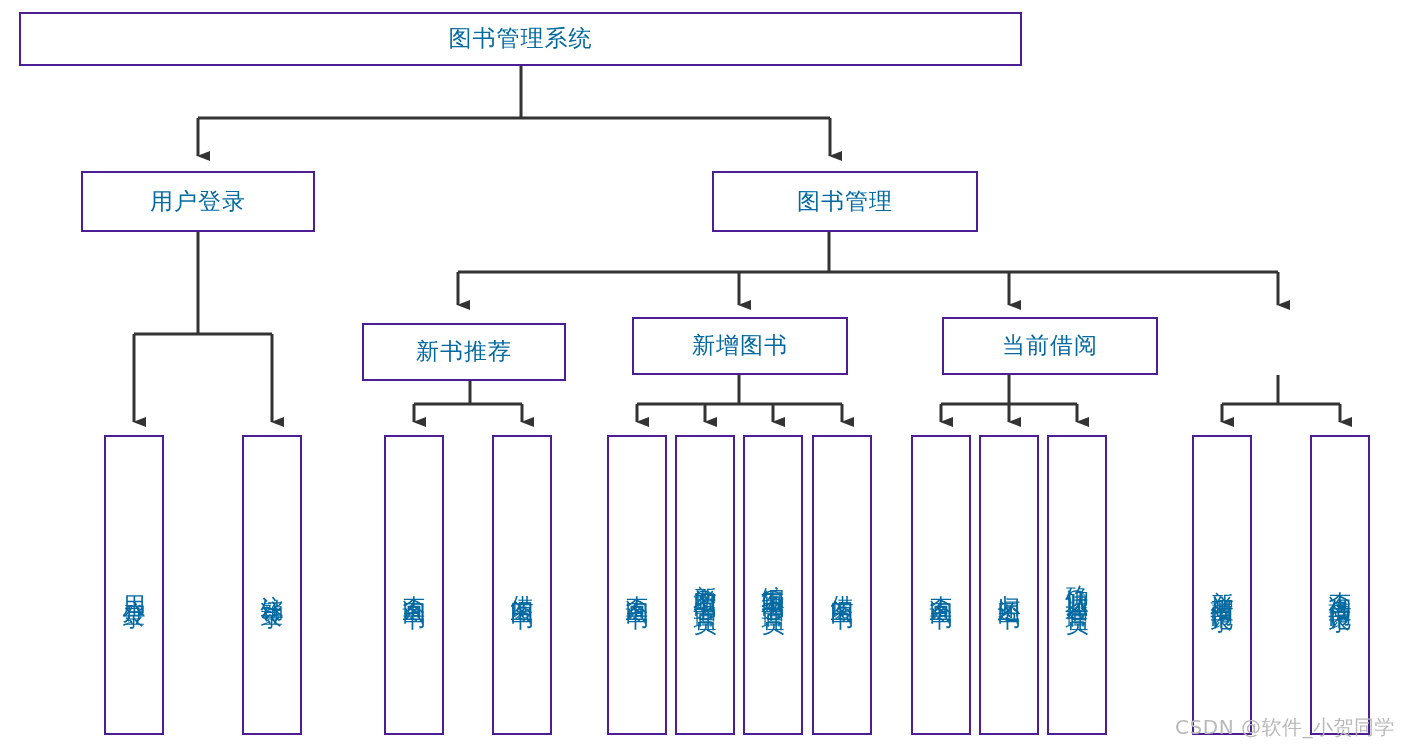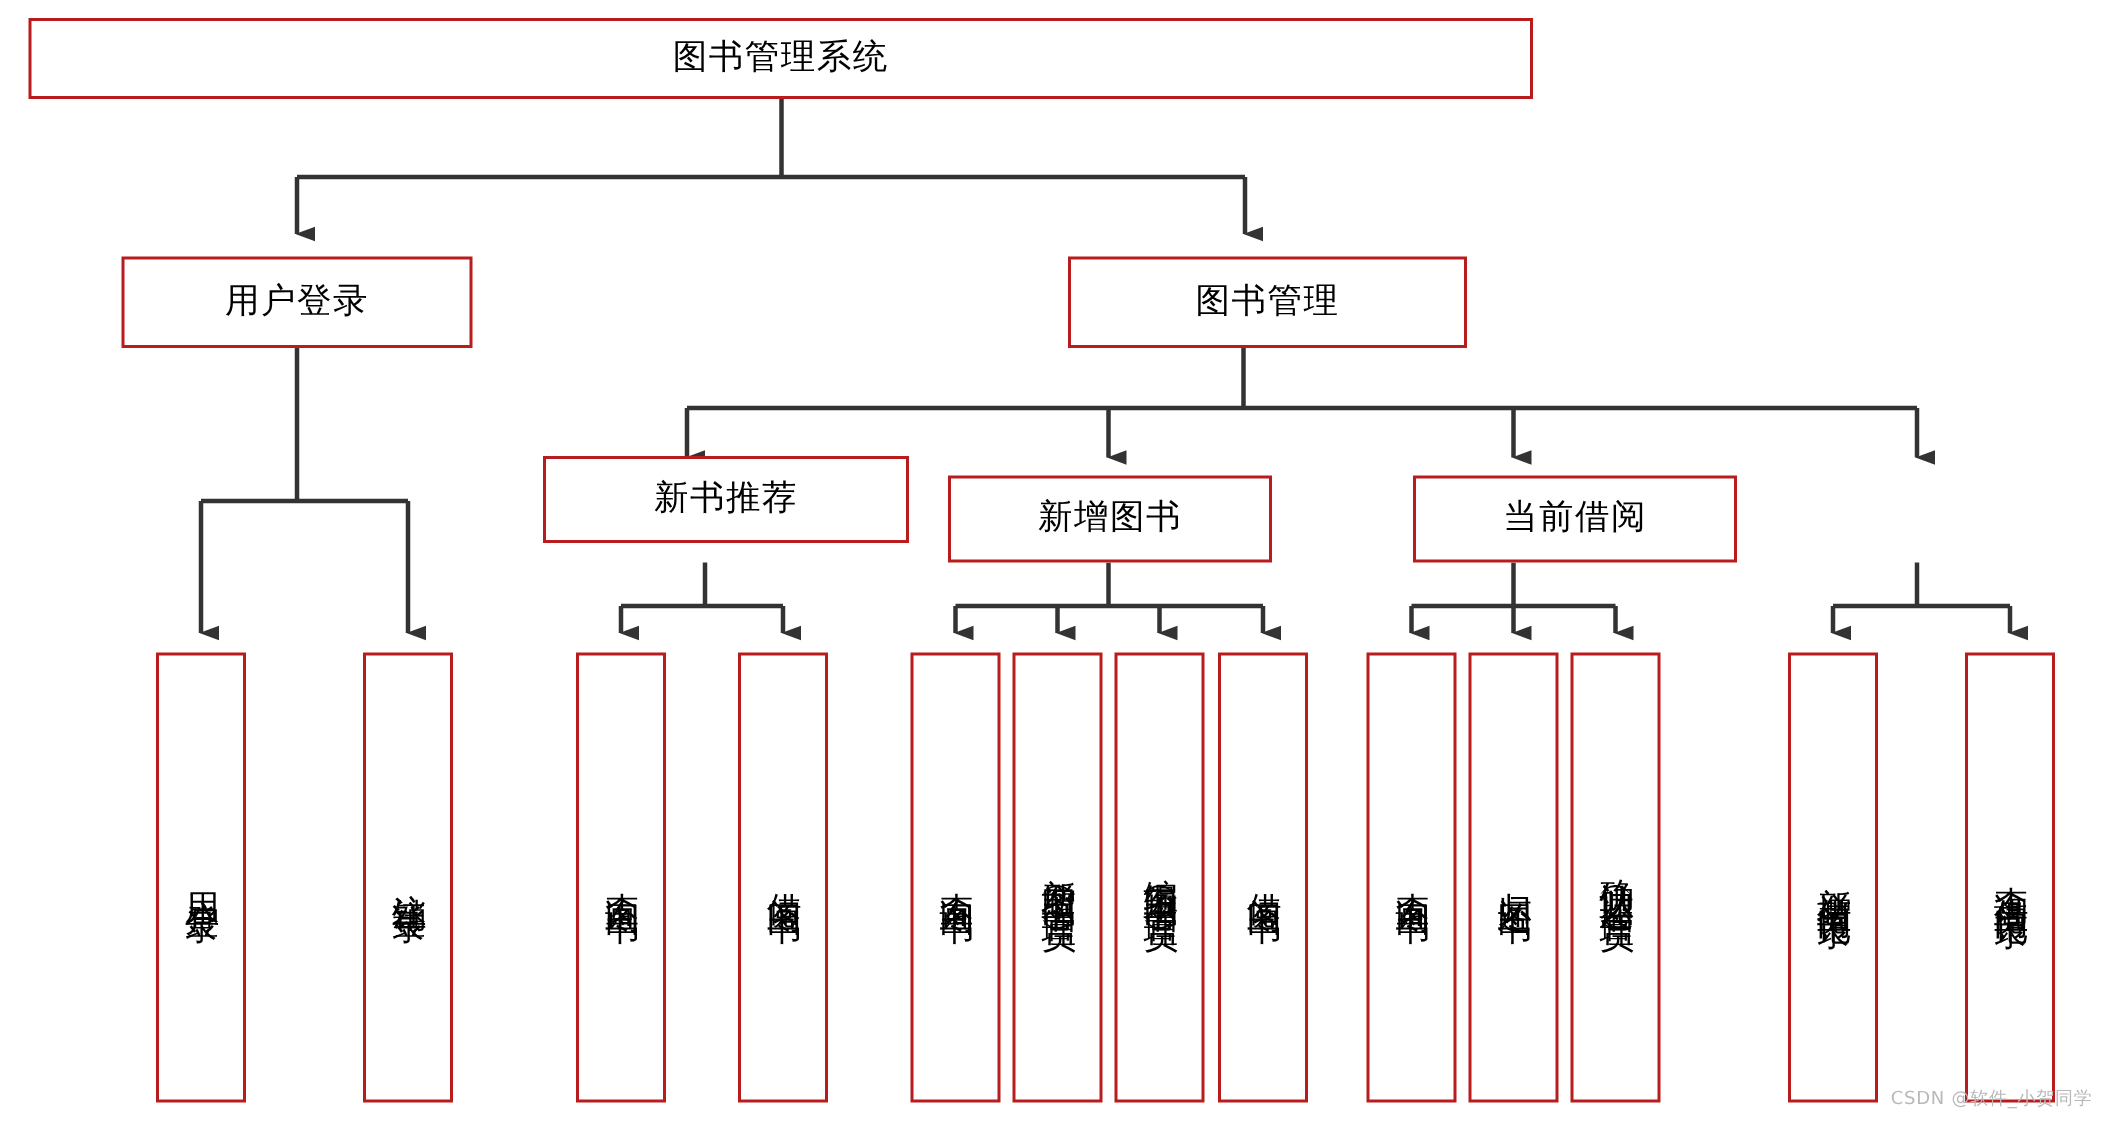--- a/index.html
+++ b/index.html
@@ -22,26 +22,26 @@
     position: absolute;
     left: 0;
     top: 0;
     width: 1405px;
     height: 747px;
     pointer-events: none;
   }
   .node {
     position: absolute;
     box-sizing: border-box;
-    border: 2px solid #b91c1c;
+    border: 2px solid #4c1d95;
     background: #ffffff;
     display: flex;
     align-items: center;
     justify-content: center;
-    color: #000000;
+    color: #0369a1;
   }
   .node.horiz {
     font-size: 23px;
     letter-spacing: 1px;
     line-height: 1.2;
   }
   .node.vert {
     writing-mode: vertical-rl;
     text-orientation: upright;
     font-size: 23px;
@@ -54,21 +54,21 @@
   }
   .node.vert .vtext {
     writing-mode: vertical-rl;
     text-orientation: upright;
     display: block;
   }
   #watermark {
     position: absolute;
     right: 10px;
     bottom: 6px;
-    font-size: 12px;
+    font-size: 20px;
     color: #b9b9b9;
     letter-spacing: 0.5px;
     white-space: nowrap;
     user-select: none;
   }
 </style>
 </head>
 <body>
 
 <div id="canvas">
@@ -127,21 +127,21 @@
     <span>图书管理系统</span>
   </div>
 
   <div class="node horiz" style="left:81px; top:171px; width:234px; height:61px;">
     <span>用户登录</span>
   </div>
   <div class="node horiz" style="left:712px; top:171px; width:266px; height:61px;">
     <span>图书管理</span>
   </div>
 
-  <div class="node horiz" style="left:362px; top:304px; width:244px; height:58px;">
+  <div class="node horiz" style="left:362px; top:323px; width:204px; height:58px;">
     <span>新书推荐</span>
   </div>
   <div class="node horiz" style="left:632px; top:317px; width:216px; height:58px;">
     <span>新增图书</span>
   </div>
   <div class="node horiz" style="left:902px; top:317px; width:216px; height:58px;margin-left:40px;">
     <span>当前借阅</span>
   </div>
 
   <div class="node vert" style="left:104px; top:435px; width:60px; height:300px;">

